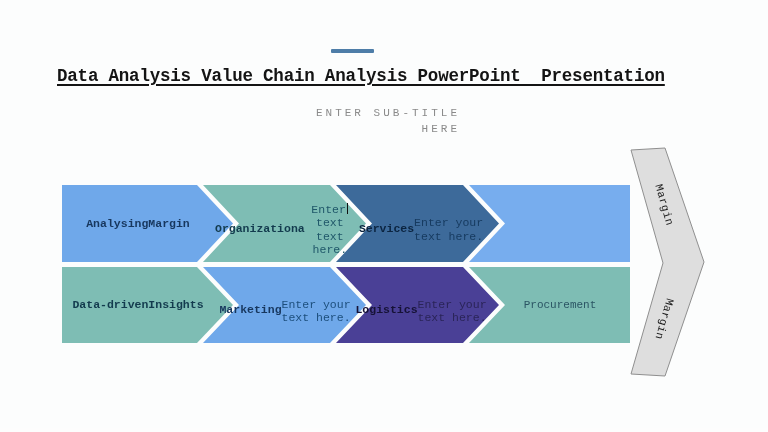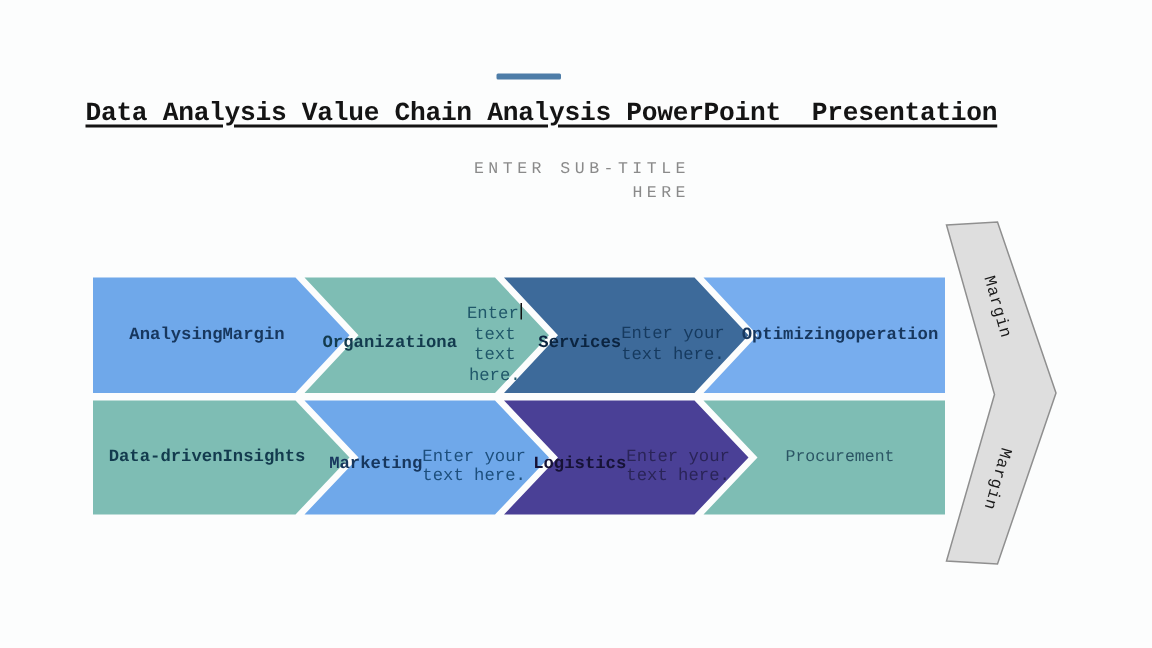--- a/index.html
+++ b/index.html
@@ -79,24 +79,20 @@
   </div>
 
   <div class="cell row1 col2 has-body" style="color: rgb(11, 36, 64);">
     <div class="title">Services</div>
     <div class="body" style="color: rgb(22, 58, 95);">
       <div>Enter your</div>
       <div>text here.</div>
     </div>
   </div>
 
-  <div class="cell row1 col3" style="color: rgb(23, 55, 94);">
-    <div class="title">Optimizing</div>
-    <div class="title">operation</div>
-  </div>
 
   <div class="cell row2 col0" style="color: rgb(19, 59, 78);">
     <div class="title">Data-driven</div>
     <div class="title">Insights</div>
   </div>
 
   <div class="cell row2 col1 has-body" style="color: rgb(23, 55, 94);">
     <div class="title">Marketing</div>
     <div class="body" style="color: rgb(29, 79, 125);">
       <div>Enter your</div>

